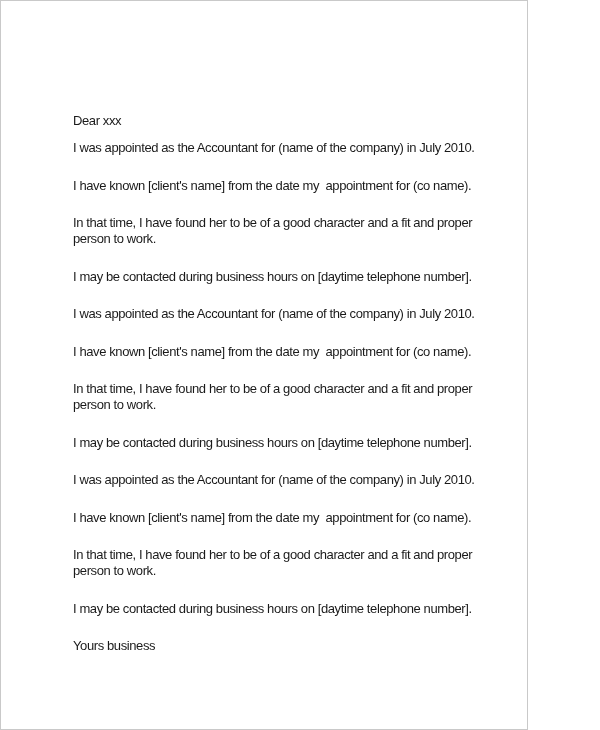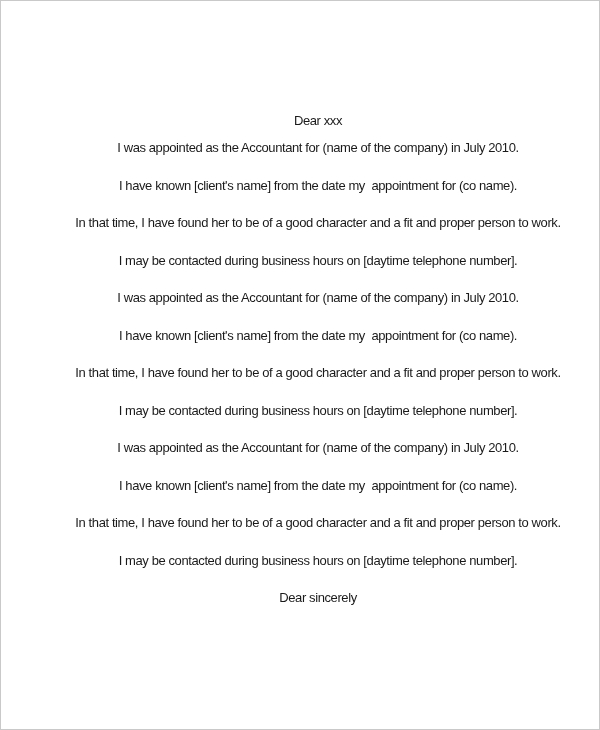--- a/index.html
+++ b/index.html
@@ -2,26 +2,25 @@
 <html><head>
 <meta charset="utf-8">
 <style>
   html, body {
     margin: 0;
     padding: 0;
     background: #ffffff;
   }
   .page {
     box-sizing: border-box;
-    width: 600px;
+    width: 528px;
     height: 730px;
     background: #ffffff;
     border: 1px solid #c9c9c9;
     overflow: hidden;
-    text-align: center;
   }
   .doc {
     box-sizing: border-box;
     padding: 112px 36px 0 72px;
   }
   .doc p {
     margin: 0 0 21.5px 0;
     font-family: "Liberation Sans", "DejaVu Sans", sans-serif;
     font-size: 13px;
     line-height: 16px;
@@ -52,15 +51,15 @@
         <p>I was appointed as the Accountant for (name of the company) in July 2010.</p>
         <p>I have known [client's name] from the date my  appointment for (co name).</p>
         <p>In that time, I have found her to be of a good character and a fit and proper person to work.</p>
         <p>I may be contacted during business hours on [daytime telephone number].</p>
         <p>I was appointed as the Accountant for (name of the company) in July 2010.</p>
         <p>I have known [client's name] from the date my  appointment for (co name).</p>
         <p>In that time, I have found her to be of a good character and a fit and proper person to work.</p>
         <p>I may be contacted during business hours on [daytime telephone number].</p>
       </div>
 
-    <p class="closing">Dear sincerely</p>
+    <p class="closing">Yours business</p>
   </div>
 </div>
 
 </body></html>

